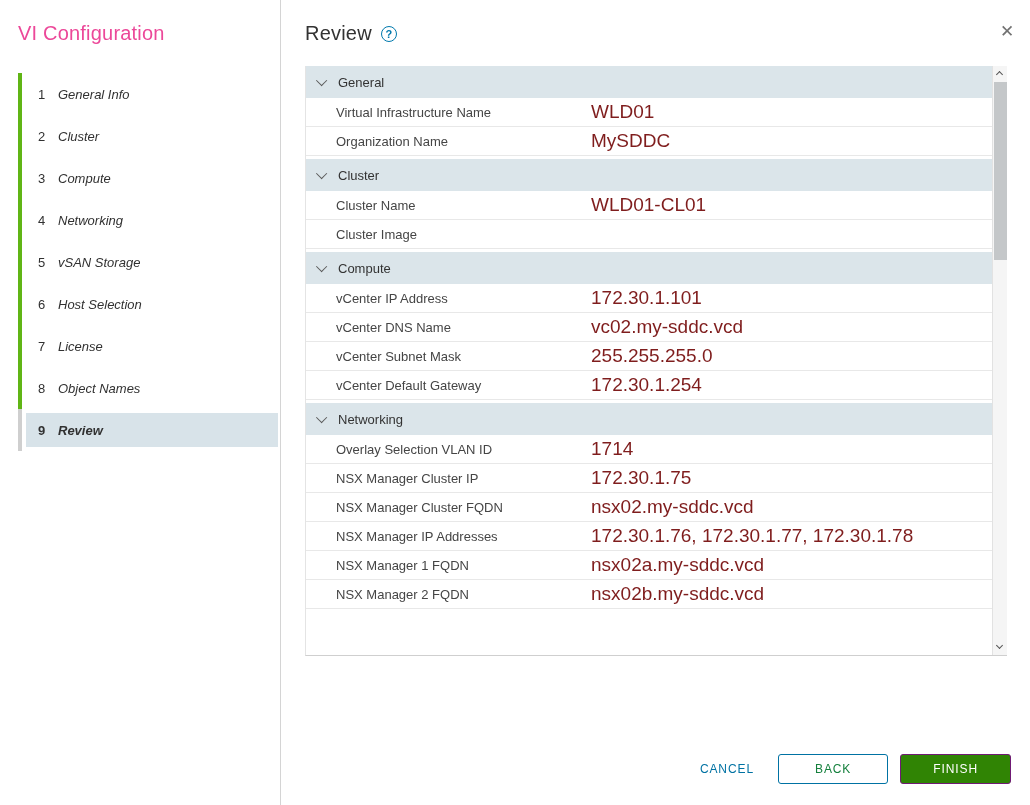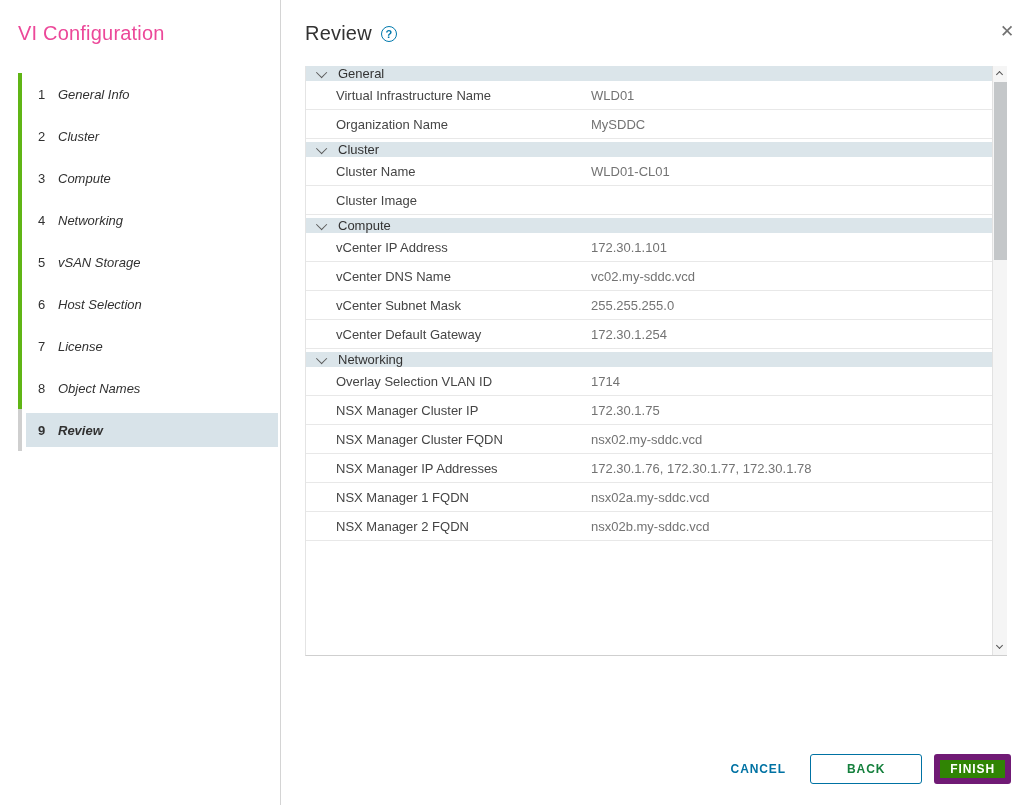--- a/index.html
+++ b/index.html
@@ -59,42 +59,42 @@
   .table-wrap {
     position: absolute; left: 24px; top: 66px;
     width: 702px; height: 590px;
     border-left: 1px solid #e4e4e4;
     border-bottom: 1px solid #cfcfcf;
     overflow: hidden;
   }
   .table-scroll { width: 687px; overflow: hidden; height: 100%; }
   .section-header {
     display: flex; align-items: center;
-    height: 15px; background: #dbe5ea;
+    height: 32px; background: #dbe5ea;
     margin-top: 3px; cursor: pointer;
   }
   .section-header:first-child { margin-top: 0; }
   .section-header .chev {
     width: 8px; height: 8px; margin-left: 13px;
     border-left: 1.5px solid #5a5a5a; border-bottom: 1.5px solid #5a5a5a;
     transform: rotate(-45deg) translateY(-2px);
   }
   .section-header .section-title {
     margin-left: 11px; font-size: 13px; font-weight: 500; color: #333;
   }
   .row {
     display: flex; align-items: center;
     height: 29px; border-bottom: 1px solid #e8e8e8;
     background: #fff;
   }
   .row .cell-label {
     width: 285px; flex: 0 0 285px; padding-left: 30px;
     font-size: 13px; color: #454545;
   }
-  .row .cell-value { font-size: 13px; color: #737373; }
+  .row .cell-value { font-size: 19px; color: #7f1d1d; }
 
   
   .vscrollbar {
     position: absolute; top: 0; right: 0; bottom: 0; width: 15px;
     background: #f5f5f5; border-left: 1px solid #e2e2e2;
   }
   .sb-btn {
     position: absolute; left: 0; width: 15px; height: 16px;
     background: #f5f5f5; cursor: pointer;
   }
@@ -111,32 +111,32 @@
     background: #c4c7c9; cursor: pointer;
   }
 
   
   .footer {
     position: absolute; right: 19px; bottom: 21px;
     display: flex; align-items: center; gap: 12px;
   }
   .btn {
     font-family: "Liberation Sans", sans-serif;
-    font-size: 12px; font-weight: 700; letter-spacing: 0.9px;
+    font-size: 12px; font-weight: 400; letter-spacing: 0.9px;
     height: 30px; border-radius: 3px; cursor: pointer;
     display: inline-flex; align-items: center; justify-content: center;
   }
   .btn-link {
     color: #0072a3; background: transparent; border: none; padding: 0 12px;
   }
   .btn-outline {
     color: #15803d; background: #fff; border: 1px solid #0072a3; padding: 0 36px;
   }
   .btn-solid {
-    color: #fff; background: #308404; border: 6px solid #701a75; padding: 0 10px;
+    color: #fff; background: #308404; border: 1px solid #701a75; padding: 0 32px;
   }
 </style>
 </head>
 <body>
 
 <div class="app">
 
   <aside class="sidebar">
     <div class="sidebar-title">VI Configuration</div>
     <nav class="steps" id="steps">

